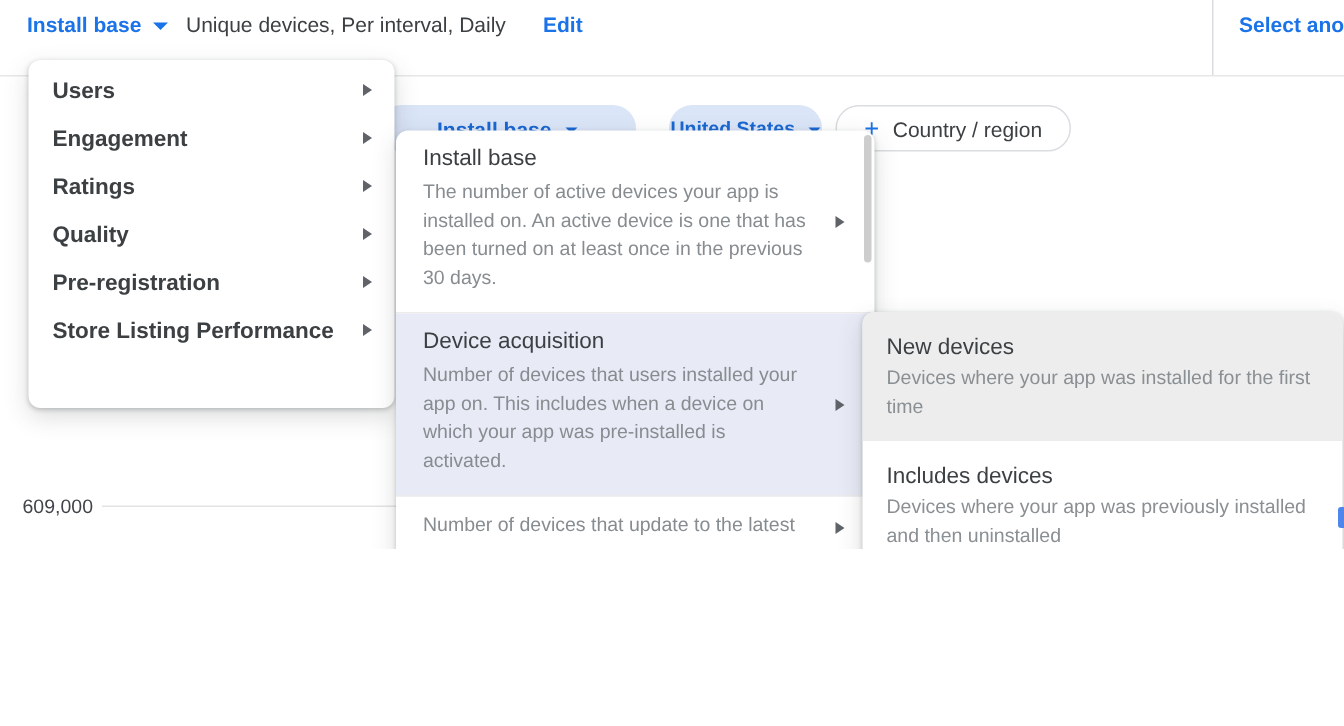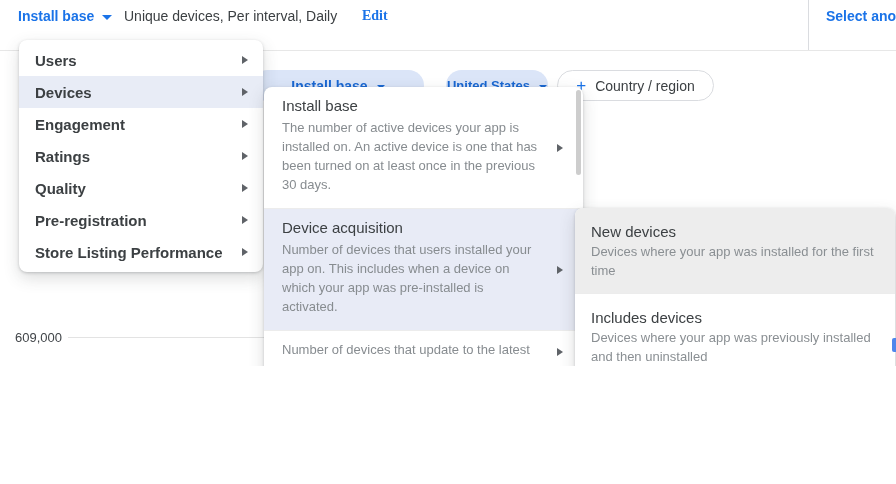--- a/index.html
+++ b/index.html
@@ -6,21 +6,21 @@
   html,body { width:896px; height:484px; overflow:hidden; background:#fff;
     font-family:"Liberation Sans","DejaVu Sans",sans-serif; }
   .stage { position:relative; width:896px; height:366px; overflow:hidden; background:#fff; }
 
   
   .topbar-text { position:absolute; top:8px; font-size:14px; white-space:nowrap; }
   .metric-selector { left:18px; color:#1a73e8; font-weight:bold; cursor:pointer; display:flex; align-items:center; gap:8px; }
   .caret-down { width:0; height:0; border-left:5px solid transparent; border-right:5px solid transparent;
     border-top:5px solid #1a73e8; display:inline-block; margin-top:2px; }
   .subtitle { left:124px; color:#3c4043; }
-  .edit-link { left:362px; color:#1a73e8; font-weight:bold; cursor:pointer;font-family:Liberation Serif, serif; }
+  .edit-link { left:362px; color:#1a73e8; font-weight:bold; cursor:pointer; }
   .select-another { left:826px; color:#1a73e8; font-weight:bold; cursor:pointer; }
   .top-vdivider { position:absolute; left:808px; top:0; width:1px; height:50px; background:#dadce0; }
   .header-rule { position:absolute; left:0; top:50px; width:896px; height:1px; background:#e7e7e7; }
 
   
   .chip { position:absolute; top:70px; height:31px; border-radius:16px; display:flex;
     align-items:center; justify-content:center; font-size:14px; z-index:2; cursor:pointer; white-space:nowrap; }
   .chip.filled { background:#dbe5f8; color:#1967d2; font-weight:bold; gap:9px; }
   .chip.outlined { background:#fff; border:1px solid #dadce0; color:#3c4043; gap:9px; }
   .chip-0 { left:252px; width:172px; }
@@ -104,24 +104,20 @@
   <div class="gridline gl-1"></div>
   <div class="ytick yt-0">609,000</div>
   <div class="ytick yt-1">602,000</div>
   <div class="blue-sliver"></div>
 
   <div class="menu menu-l1" id="menu1">
       <div class="m1-item">
         <span class="m1-label">Users</span>
         <span class="submenu-arrow"></span>
       </div>
-      <div class="m1-item highlighted">
-        <span class="m1-label">Devices</span>
-        <span class="submenu-arrow"></span>
-      </div>
       <div class="m1-item">
         <span class="m1-label">Engagement</span>
         <span class="submenu-arrow"></span>
       </div>
       <div class="m1-item">
         <span class="m1-label">Ratings</span>
         <span class="submenu-arrow"></span>
       </div>
       <div class="m1-item">
         <span class="m1-label">Quality</span>

